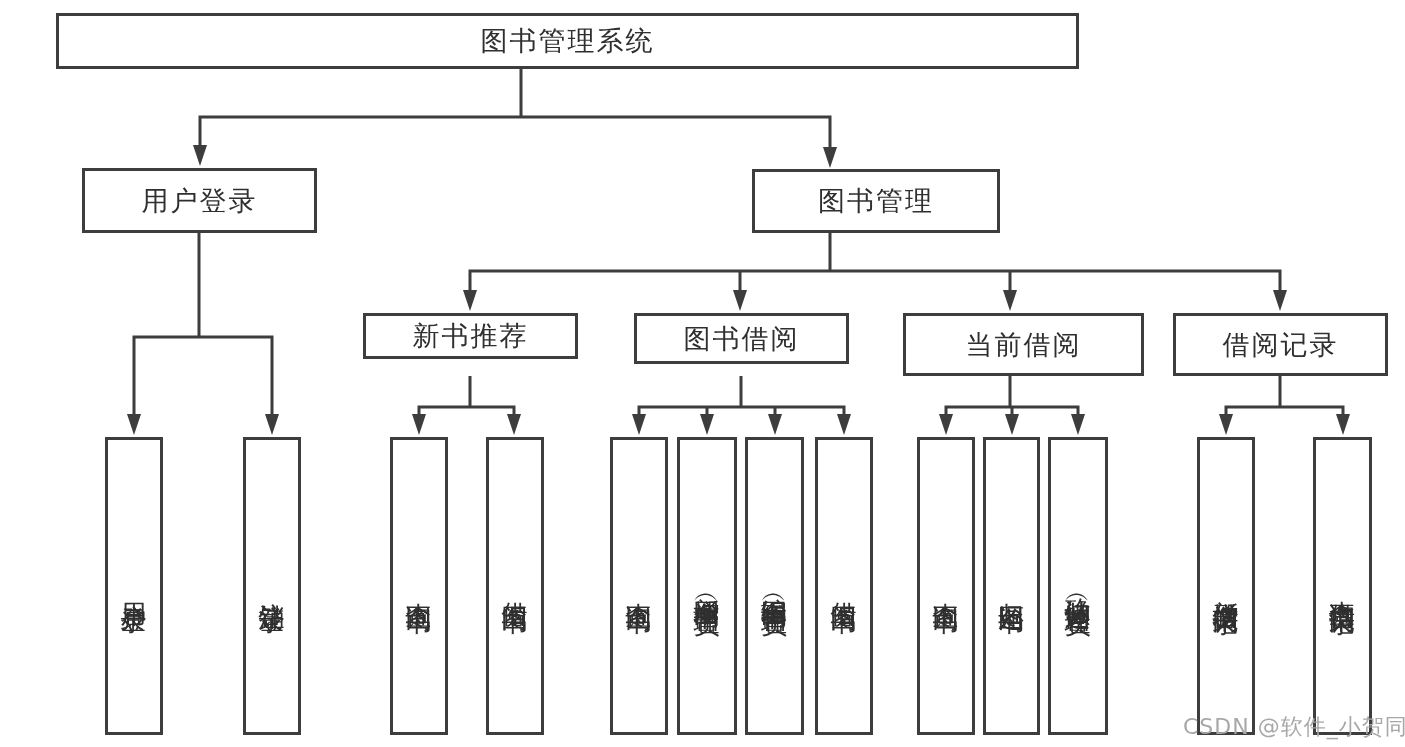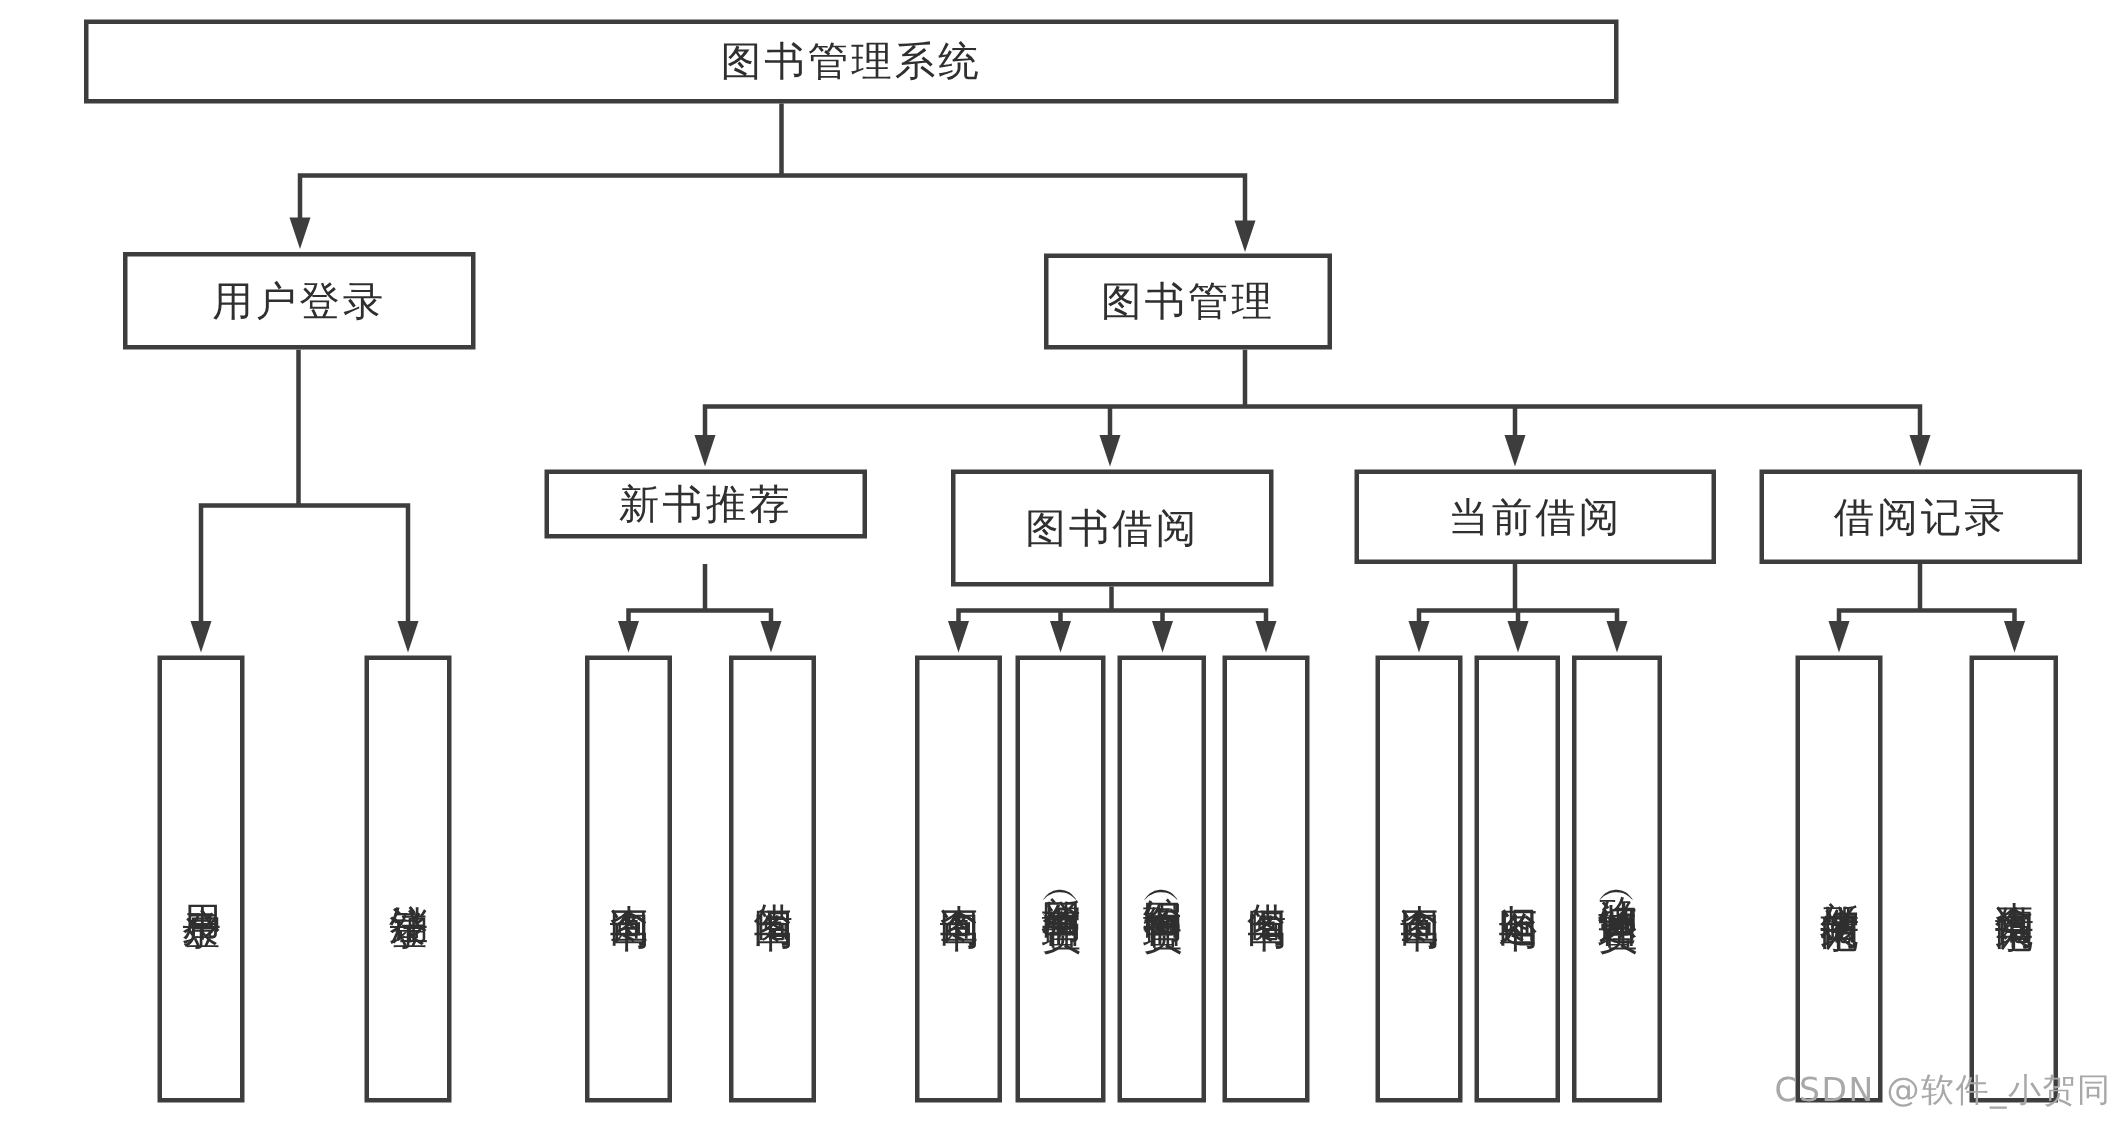--- a/index.html
+++ b/index.html
@@ -75,24 +75,24 @@
     <polygon class="ahead" points="939,414 953,414 946,435"></polygon>
     <polygon class="ahead" points="1005,414 1019,414 1012,435"></polygon>
     <polygon class="ahead" points="1071,414 1085,414 1078,435"></polygon>
     <polygon class="ahead" points="1219,414 1233,414 1226,435"></polygon>
     <polygon class="ahead" points="1336,414 1350,414 1343,435"></polygon>
   </svg>
 
   <div class="box" style="left:36px;top:13px;width:1023px;height:56px;margin-left:20px;">图书管理系统</div>
 
   <div class="box" style="left:82px;top:168px;width:235px;height:65px;">用户登录</div>
-  <div class="box" style="left:696px;top:169px;width:192px;height:64px;">图书管理</div>
+  <div class="box" style="left:752px;top:169px;width:248px;height:64px;">图书管理</div>
 
   <div class="box" style="left:363px;top:313px;width:215px;height:46px;">新书推荐</div>
-  <div class="box" style="left:634px;top:313px;width:215px;height:78px;">图书借阅</div>
+  <div class="box" style="left:634px;top:313px;width:215px;height:51px;">图书借阅</div>
   <div class="box" style="left:903px;top:313px;width:241px;height:63px;">当前借阅</div>
   <div class="box" style="left:1173px;top:313px;width:215px;height:63px;">借阅记录</div>
 
   <div class="box vbox" style="left:105px;top:437px;width:58px;height:298px;">用户登录</div>
   <div class="box vbox" style="left:243px;top:437px;width:58px;height:298px;">注销登录</div>
 
   <div class="box vbox" style="left:390px;top:437px;width:58px;height:298px;">查询图书</div>
   <div class="box vbox" style="left:486px;top:437px;width:58px;height:298px;">借阅图书</div>
 
   <div class="box vbox" style="left:610px;top:437px;width:58px;height:298px;">查询图书</div>

